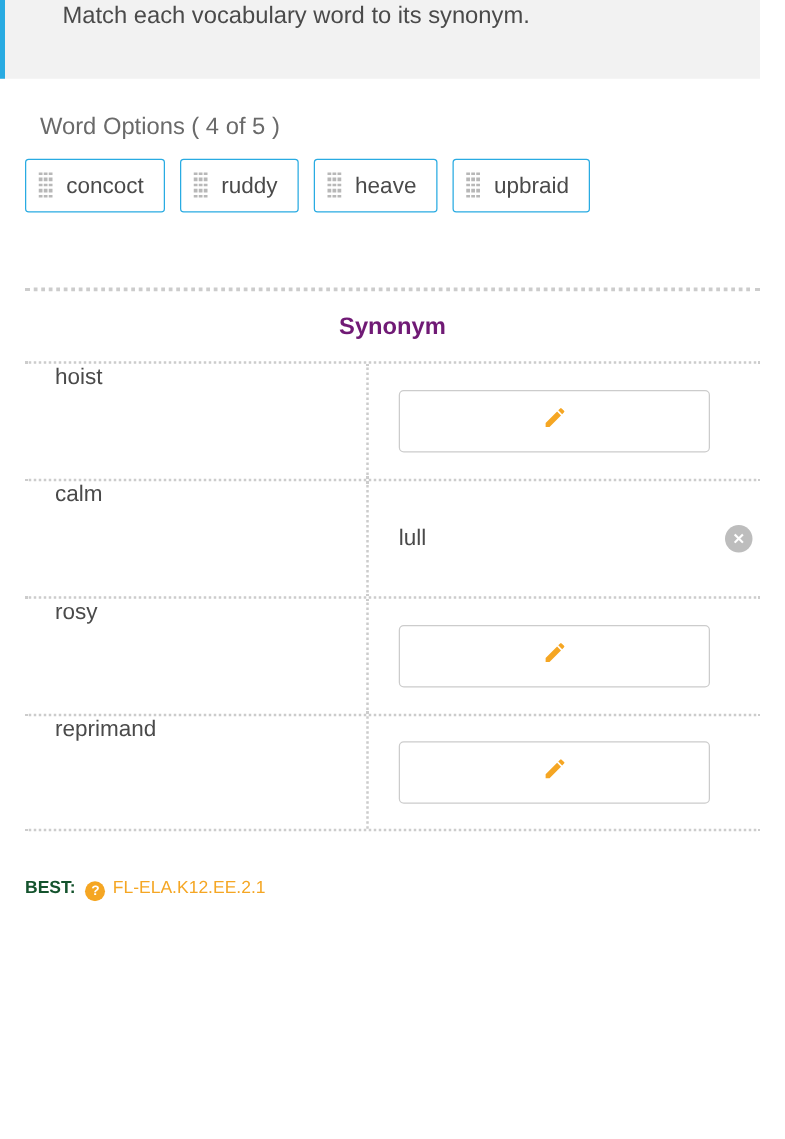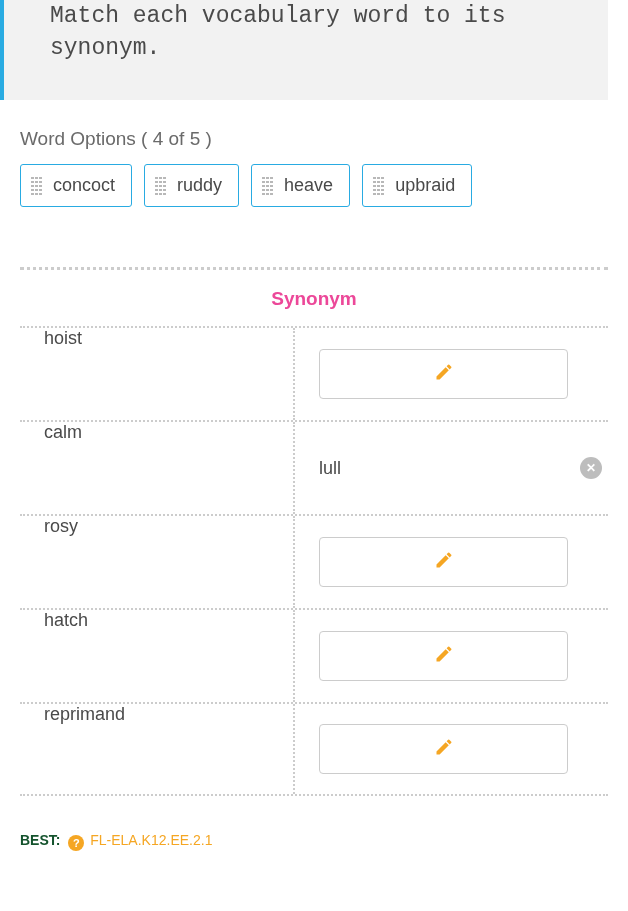--- a/index.html
+++ b/index.html
@@ -9,42 +9,40 @@
   background: #fff;
   color: #4a4a4a;
 }
 .prompt-box {
   background: #f2f2f2;
   border-left: 4px solid #29abe2;
   margin: 0 20px 28px 0;
   padding: 0 24px 36px 46px;
 }
 .prompt-text {
-  font-size: 23px;
+  font-size: 19px;
   color: #4a4a4a;
   line-height: 1.4;
-  font-family: Liberation Mono, monospace;
 }
 .options-label {
   font-size: 19px;
   color: #6a6a6a;
-  margin: 0 0 14px 20px;
+  margin: 0 0 14px 32px;
 }
 .options-row {
   display: flex;
   gap: 12px;
   margin: 0 0 60px 20px;
 }
 .option-chip {
   border: 1.5px solid #29abe2;
   background: #fff;
   border-radius: 3px;
   padding: 10px 16px 10px 10px;
   display: flex;
-  align-items: center;
   gap: 10px;
   cursor: grab;
 }
 .option-chip span.label {
   font-size: 18px;
   color: #4a4a4a;
 }
 .drag-icon {
   width: 12px;
   display: inline-flex;
@@ -59,21 +57,21 @@
 }
 .hdr-row {
   display: flex;
   border-top: 3px dotted #ccc;
 }
 .hdr-cell {
   flex: 1;
   text-align: center;
   font-weight: 700;
   font-size: 19px;
-  color: #ec4899;
+  color: #701a75;
   padding: 18px 0 16px 0;
 }
 .vdiv {
   border-left: 2px dotted #ccc;
 }
 .body-row {
   display: flex;
   border-top: 2px dotted #ccc;
   min-height: 94px;
   align-items: flex-start;
@@ -265,44 +263,32 @@
       <div class="drop-slot">
         <span class="pencil-icon">
           <svg viewBox="0 0 24 24" fill="#f5a623">
               <path d="M3 17.25V21h3.75l11-11-3.75-3.75-11 11zM20.7 7.04a1 1 0 0 0 0-1.41l-2.34-2.34a1 1 0 0 0-1.41 0l-1.83 1.83 3.75 3.75 1.83-1.83z"></path>
             </svg>
         </span>
       </div>
     </div>
   </div>
 
-  <div class="body-row">
-    <div class="cell-l">hatch</div>
+
+  <div class="body-row">
+    <div class="cell-l">reprimand</div>
     <div class="cell-r">
       <div class="drop-slot">
         <span class="pencil-icon">
           <svg viewBox="0 0 24 24" fill="#f5a623">
               <path d="M3 17.25V21h3.75l11-11-3.75-3.75-11 11zM20.7 7.04a1 1 0 0 0 0-1.41l-2.34-2.34a1 1 0 0 0-1.41 0l-1.83 1.83 3.75 3.75 1.83-1.83z"></path>
             </svg>
         </span>
       </div>
     </div>
   </div>
-
-  <div class="body-row">
-    <div class="cell-l">reprimand</div>
-    <div class="cell-r">
-      <div class="drop-slot">
-        <span class="pencil-icon">
-          <svg viewBox="0 0 24 24" fill="#f5a623">
-              <path d="M3 17.25V21h3.75l11-11-3.75-3.75-11 11zM20.7 7.04a1 1 0 0 0 0-1.41l-2.34-2.34a1 1 0 0 0-1.41 0l-1.83 1.83 3.75 3.75 1.83-1.83z"></path>
-            </svg>
-        </span>
-      </div>
-    </div>
-  </div>
 </div>
 
 <div class="standards-row">
   <span class="best-label">BEST:</span>
   <span class="q-badge">?</span>
   <span class="std-link">FL-ELA.K12.EE.2.1</span>
 </div>
 
 </body></html>

